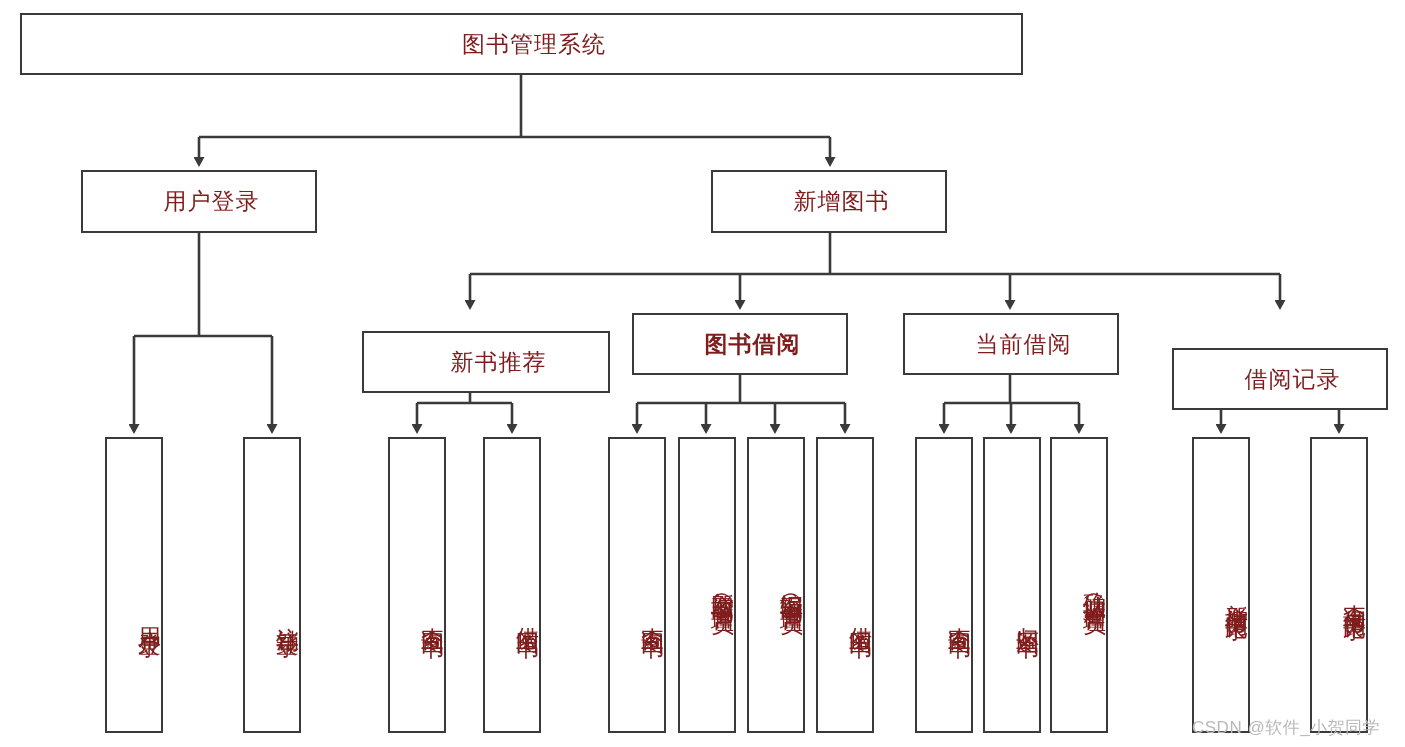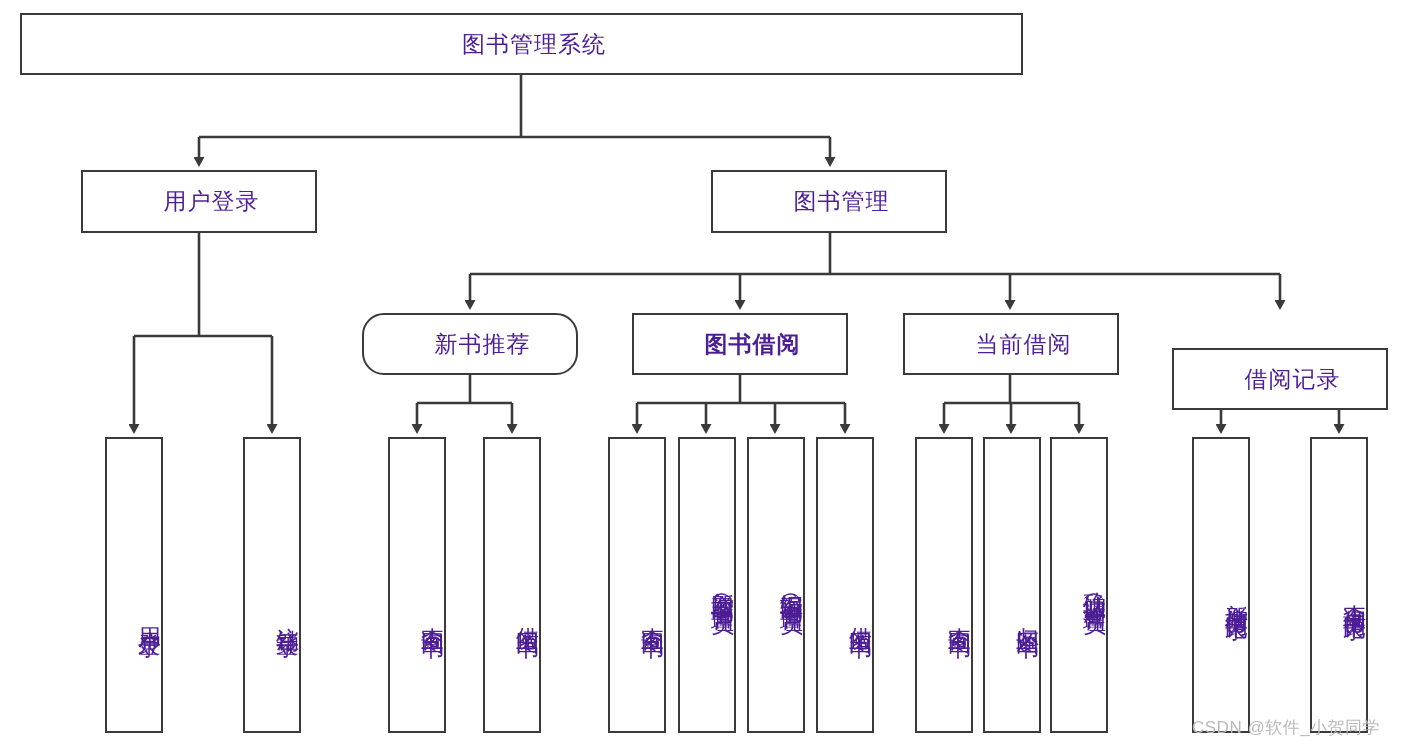--- a/index.html
+++ b/index.html
@@ -24,21 +24,21 @@
     pointer-events: none;
   }
   .node {
     position: absolute;
     box-sizing: border-box;
     border: 2.5px solid #3a3a3a;
     background: #ffffff;
     display: flex;
     align-items: center;
     justify-content: center;
-    color: #4c1d95;
+    color: #7f1d1d;
     z-index: 2;
     padding-left: 25px;
   }
   .node.h-label {
     font-size: 23px;
     letter-spacing: 1px;
     white-space: nowrap;
   }
   .node.v-label {
     font-size: 23px;
@@ -125,24 +125,24 @@
   </svg>
 
   <div class="node h-label" style="left:20px; top:13px; width:1003px; height:62px;">
     <span>图书管理系统</span>
   </div>
 
   <div class="node h-label" style="left:81px; top:170px; width:236px; height:63px;">
     <span>用户登录</span>
   </div>
   <div class="node h-label" style="left:711px; top:170px; width:236px; height:63px;">
-    <span>图书管理</span>
+    <span>新增图书</span>
   </div>
 
-  <div class="node h-label" style="left:362px; top:313px; width:216px; height:62px;border-radius:22px;">
+  <div class="node h-label" style="left:362px; top:331px; width:248px; height:62px;">
     <span>新书推荐</span>
   </div>
   <div class="node h-label" style="left:632px; top:313px; width:216px; height:62px;font-weight:bold;">
     <span>图书借阅</span>
   </div>
   <div class="node h-label" style="left:903px; top:313px; width:216px; height:62px;justify-content:center;">
     <span>当前借阅</span>
   </div>
   <div class="node h-label" style="left:1172px; top:313px; width:216px; height:62px;margin-top:35px;">
     <span>借阅记录</span>

